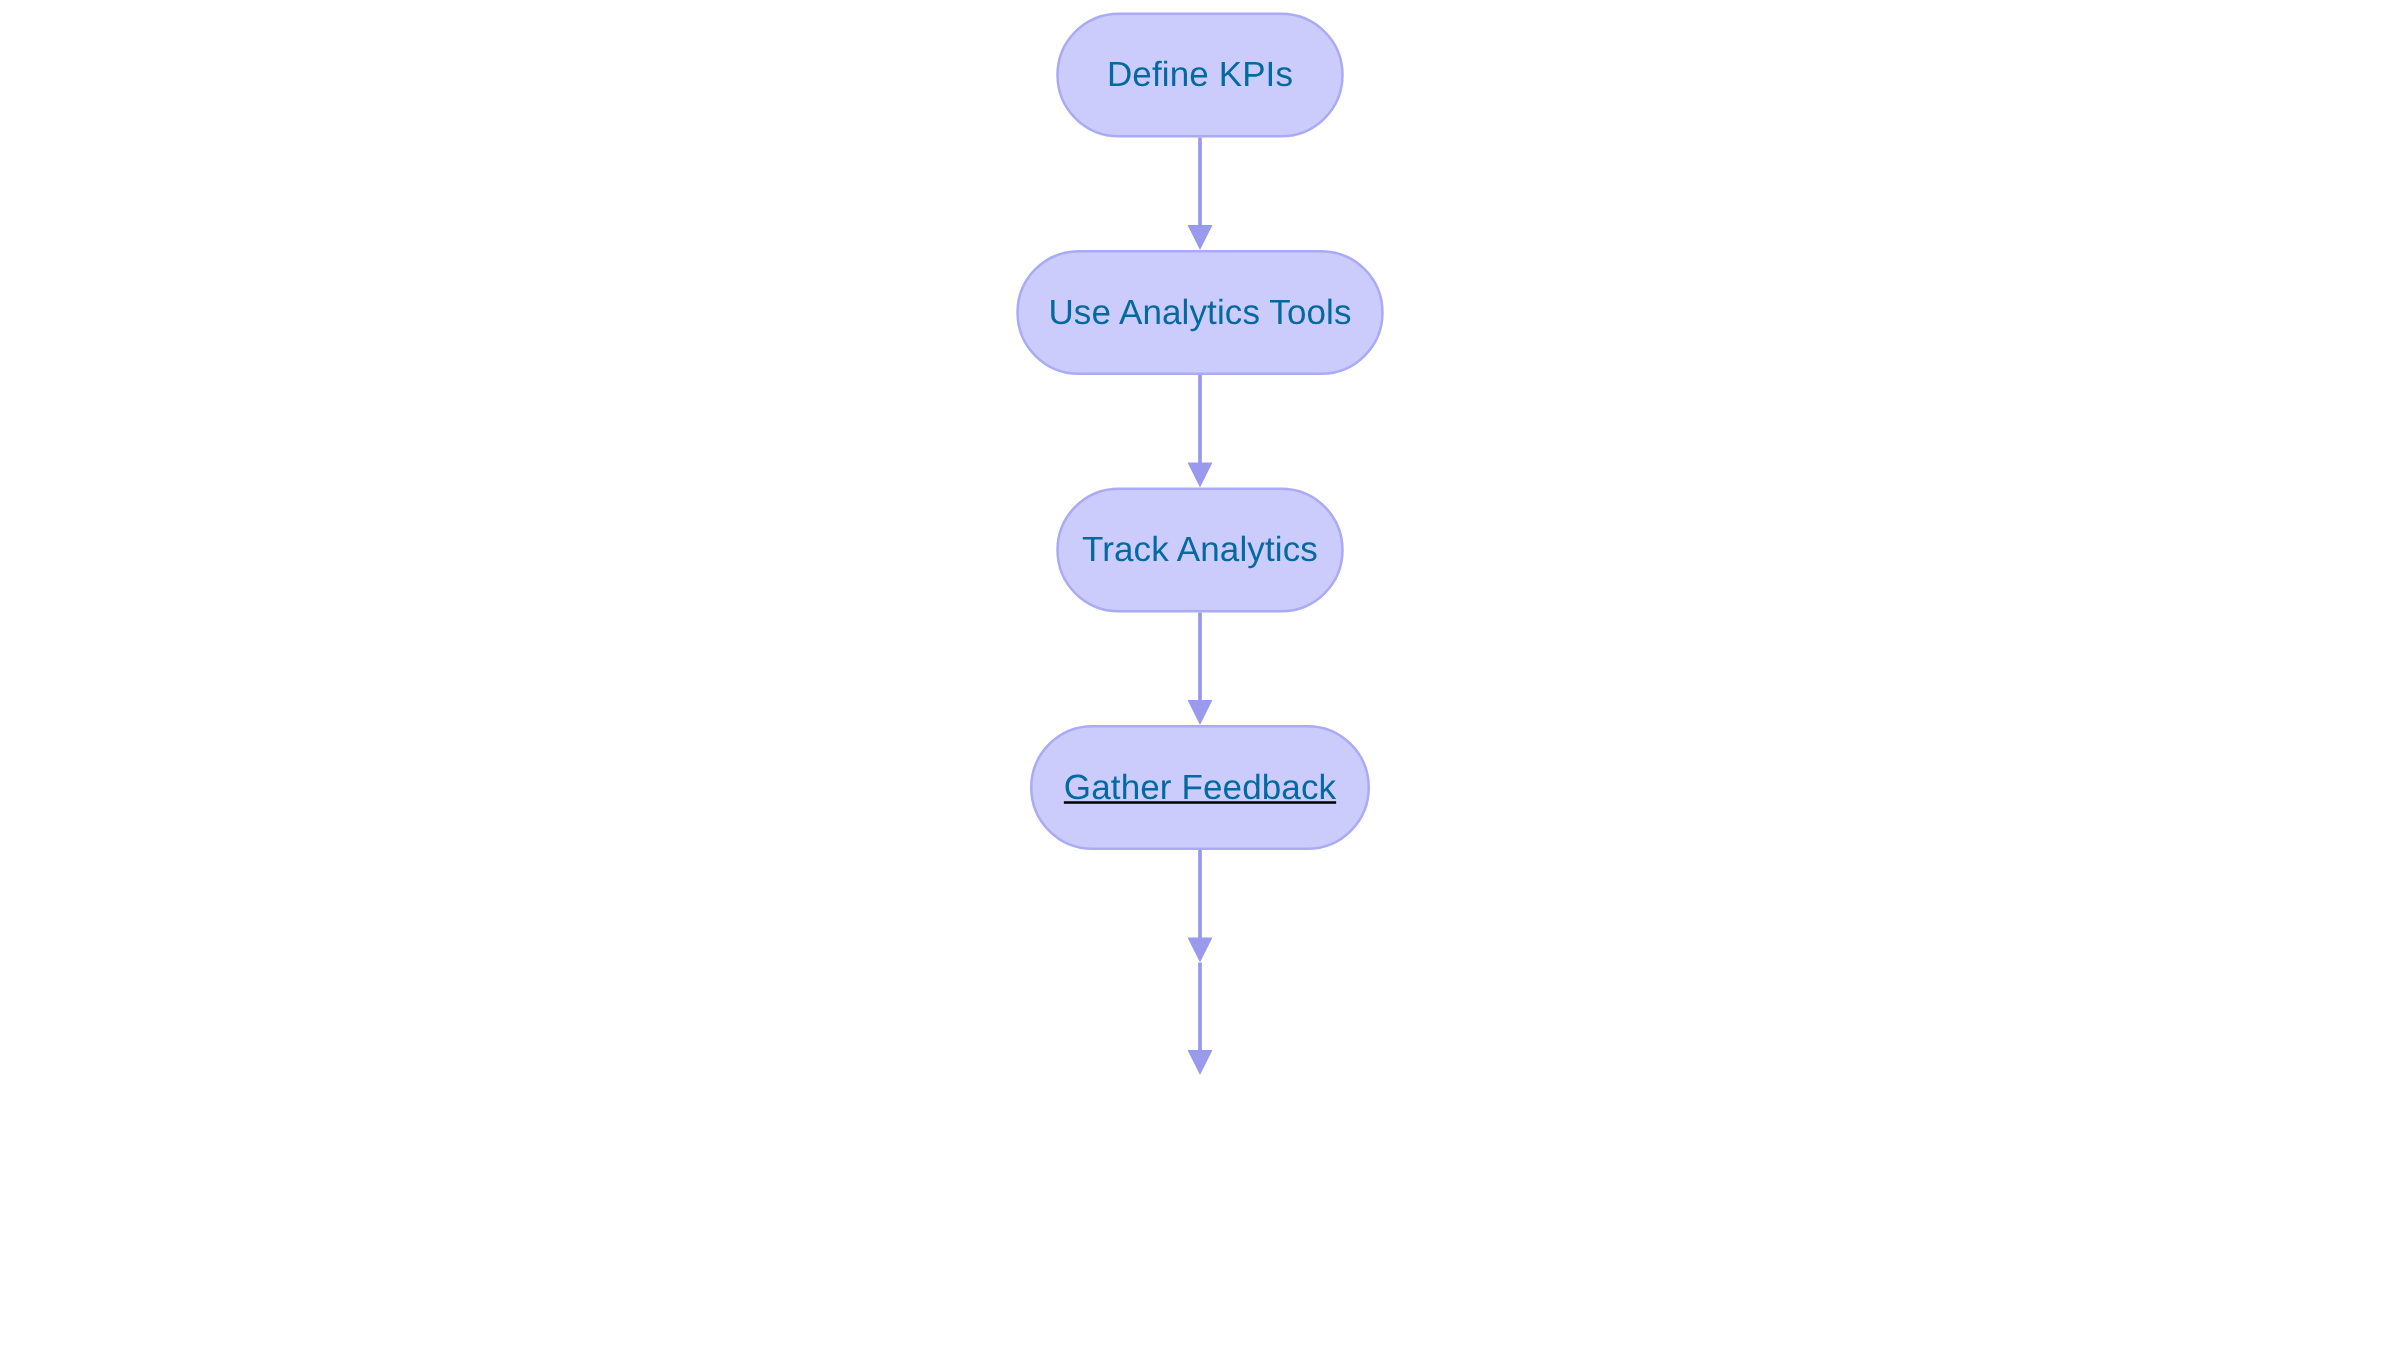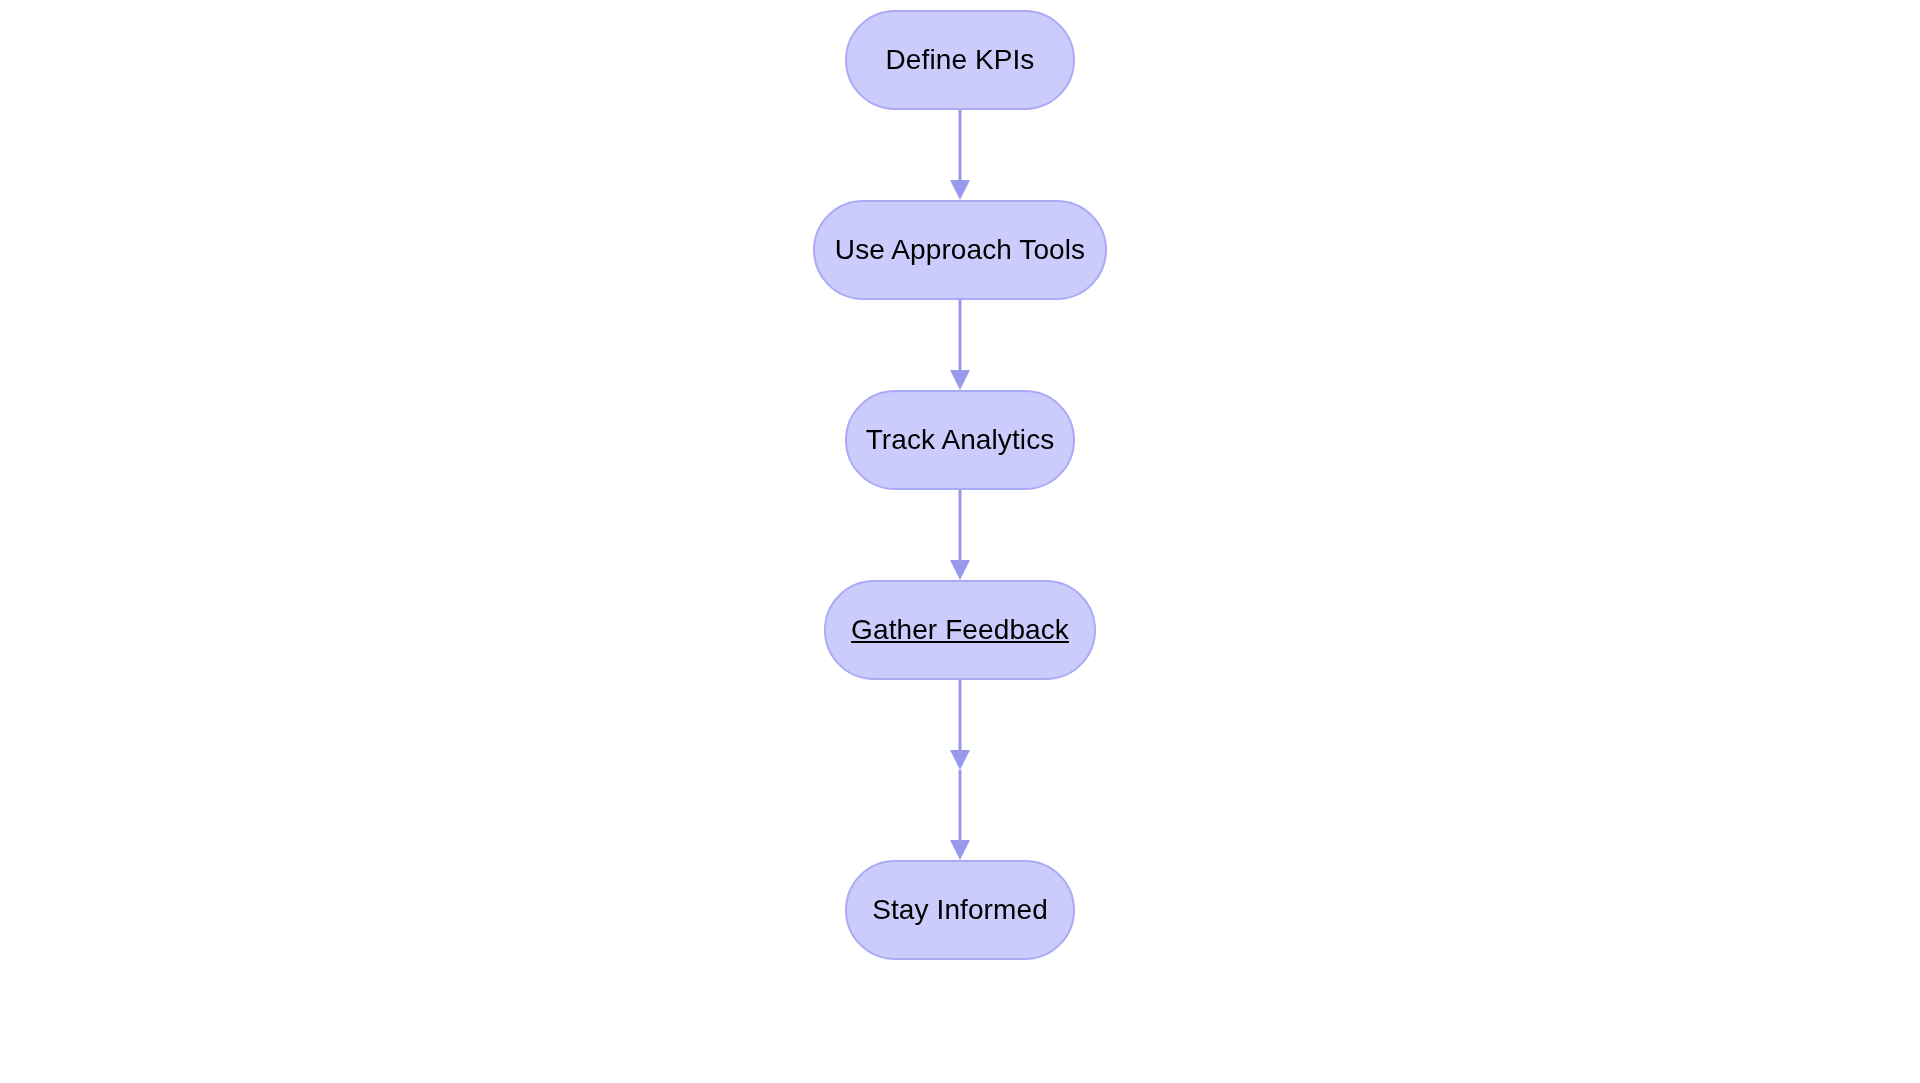--- a/index.html
+++ b/index.html
@@ -39,21 +39,21 @@
     height: 100px;
     background: #ccccfc;
     border: 2px solid #aaaaf5;
     border-radius: 50px;
     display: flex;
     align-items: center;
     justify-content: center;
     flex: 0 0 auto;
   }
   .flow-node-label {
-    color: #000000;
+    color: #0369a1;
     font-size: 28px;
     font-family: "Liberation Sans", sans-serif;
     font-weight: 400;
     letter-spacing: 0.1px;
     white-space: nowrap;
     line-height: 1;
     padding: 0 34px;
   }
   .node-w-md  { width: 230px; }
   .node-w-lg  { width: 252px; }
@@ -101,21 +101,21 @@
     <div class="flow-node node-w-md">
       <span class="flow-node-label">Define KPIs</span>
     </div>
 
     <div class="flow-connector">
       <div class="connector-line"></div>
       <div class="connector-arrowhead"></div>
     </div>
 
     <div class="flow-node node-w-xxl">
-      <span class="flow-node-label">Use Approach Tools</span>
+      <span class="flow-node-label">Use Analytics Tools</span>
     </div>
 
     <div class="flow-connector">
       <div class="connector-line"></div>
       <div class="connector-arrowhead"></div>
     </div>
 
     <div class="flow-node node-w-md">
       <span class="flow-node-label">Track Analytics</span>
     </div>
@@ -133,18 +133,15 @@
       <div class="connector-line"></div>
       <div class="connector-arrowhead"></div>
     </div>
 
 
     <div class="flow-connector">
       <div class="connector-line"></div>
       <div class="connector-arrowhead"></div>
     </div>
 
-    <div class="flow-node node-w-md">
-      <span class="flow-node-label">Stay Informed</span>
-    </div>
 
   </div>
 </div>
 
 </body></html>

